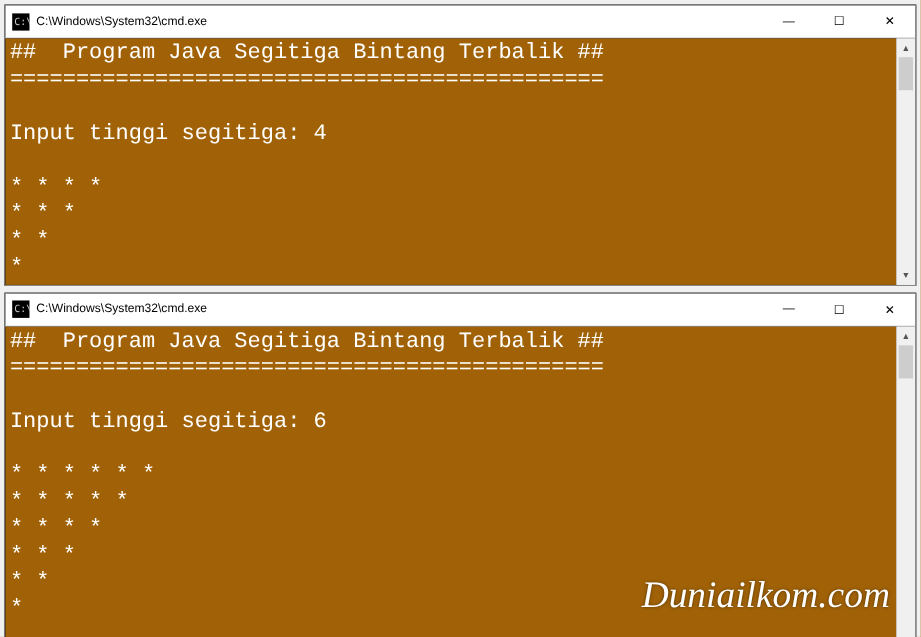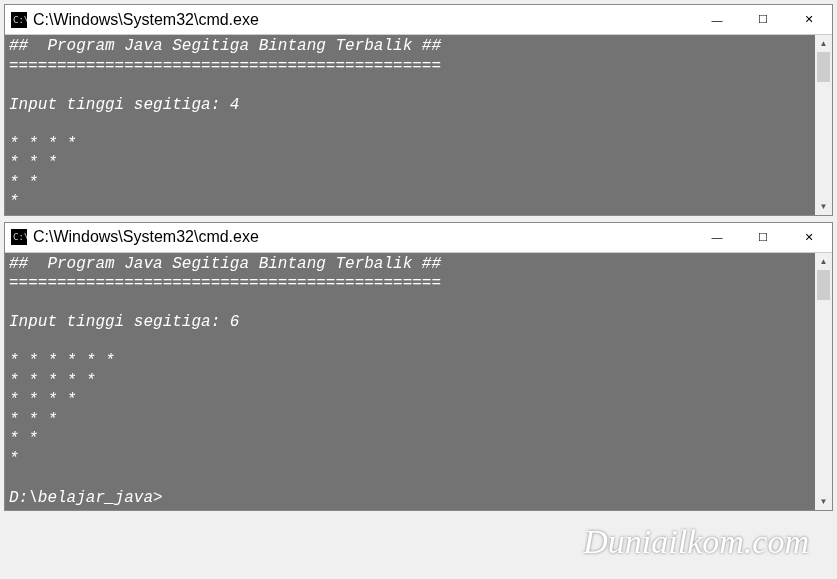--- a/index.html
+++ b/index.html
@@ -27,21 +27,21 @@
     }
     .titlebar-icon {
       width: 16px;
       height: 16px;
       margin-right: 6px;
       display: flex;
       align-items: center;
       justify-content: center;
     }
     .titlebar-title {
-      font-size: 16px;
+      font-size: 11px;
       color: #000;
       flex: 1;
     }
     .titlebar-buttons {
       display: flex;
       height: 100%;
     }
     .titlebar-btn {
       width: 46px;
       display: flex;
@@ -50,28 +50,27 @@
       font-size: 11px;
       color: #000;
       cursor: pointer;
     }
     .content-wrap {
       display: flex;
       background: #000;
     }
     .content {
       flex: 1;
-      background: #737373;
+      background: #a16207;
       color: #fff;
       font-family: Consolas, 'Courier New', monospace;
-      font-size: 16px;
+      font-size: 20px;
       line-height: 1.22;
       padding: 2px 4px;
       white-space: pre;
-      font-style: italic;
     }
     .scrollbar {
       width: 17px;
       background: #f0f0f0;
       display: flex;
       flex-direction: column;
     }
     .scroll-arrow {
       height: 17px;
       display: flex;

